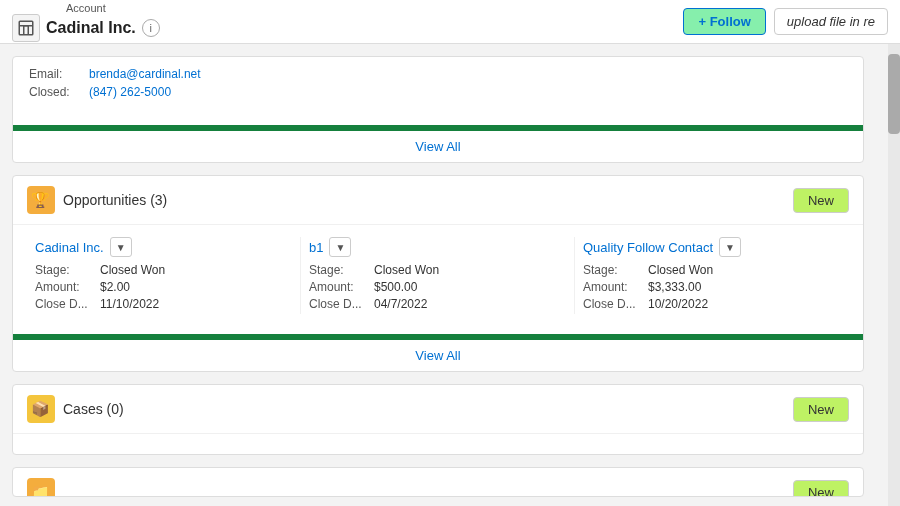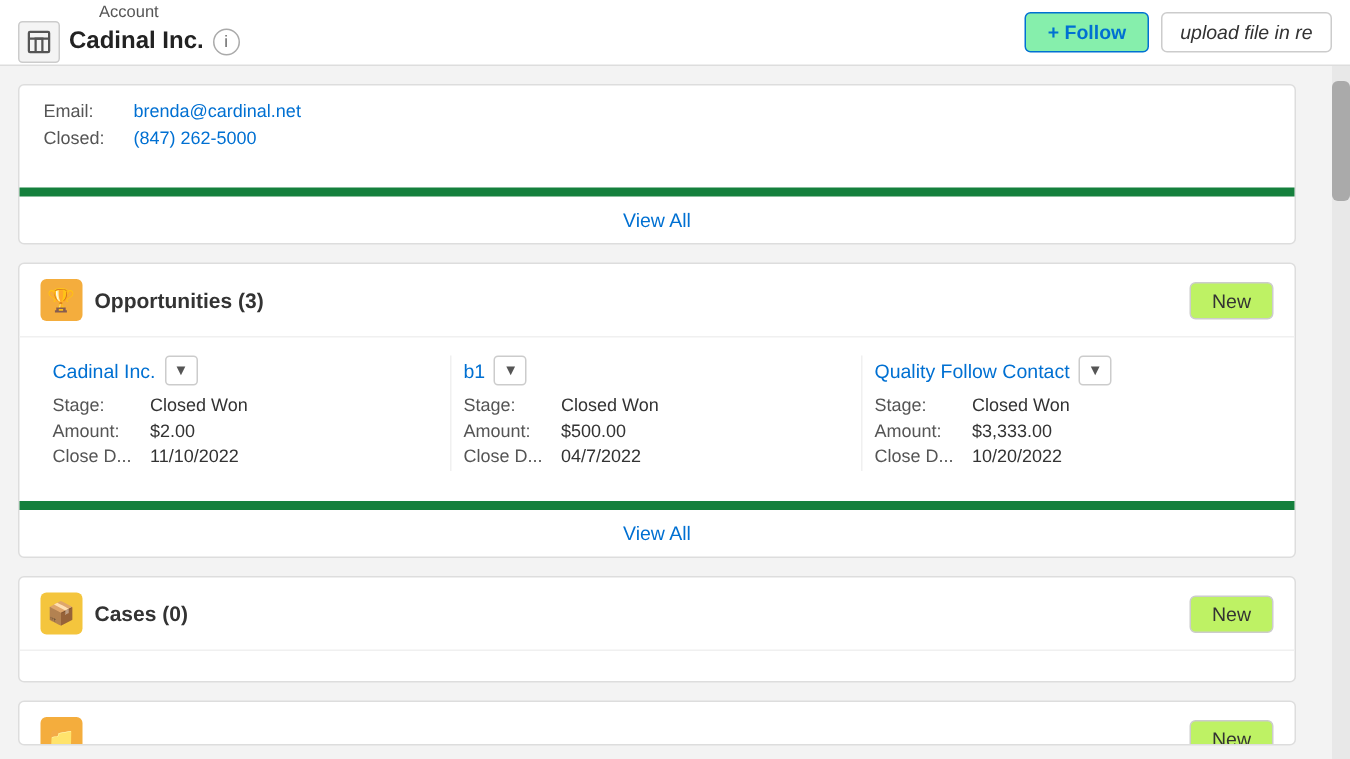--- a/index.html
+++ b/index.html
@@ -186,21 +186,21 @@
       border-radius: 4px;
       display: flex;
       align-items: center;
       justify-content: center;
       font-size: 15px;
     }
     .icon-orange { background: #f4ad3d; }
     .icon-yellow { background: #f4c53d; }
     .section-title {
       font-size: 14px;
-      font-weight: bold;
+      font-weight: normal;
       color: #333;
     }
     .btn-new {
       background: #bef264;
       border: 1px solid #ccc;
       color: #333;
       padding: 4px 14px;
       border-radius: 4px;
       cursor: pointer;
       font-size: 13px;

